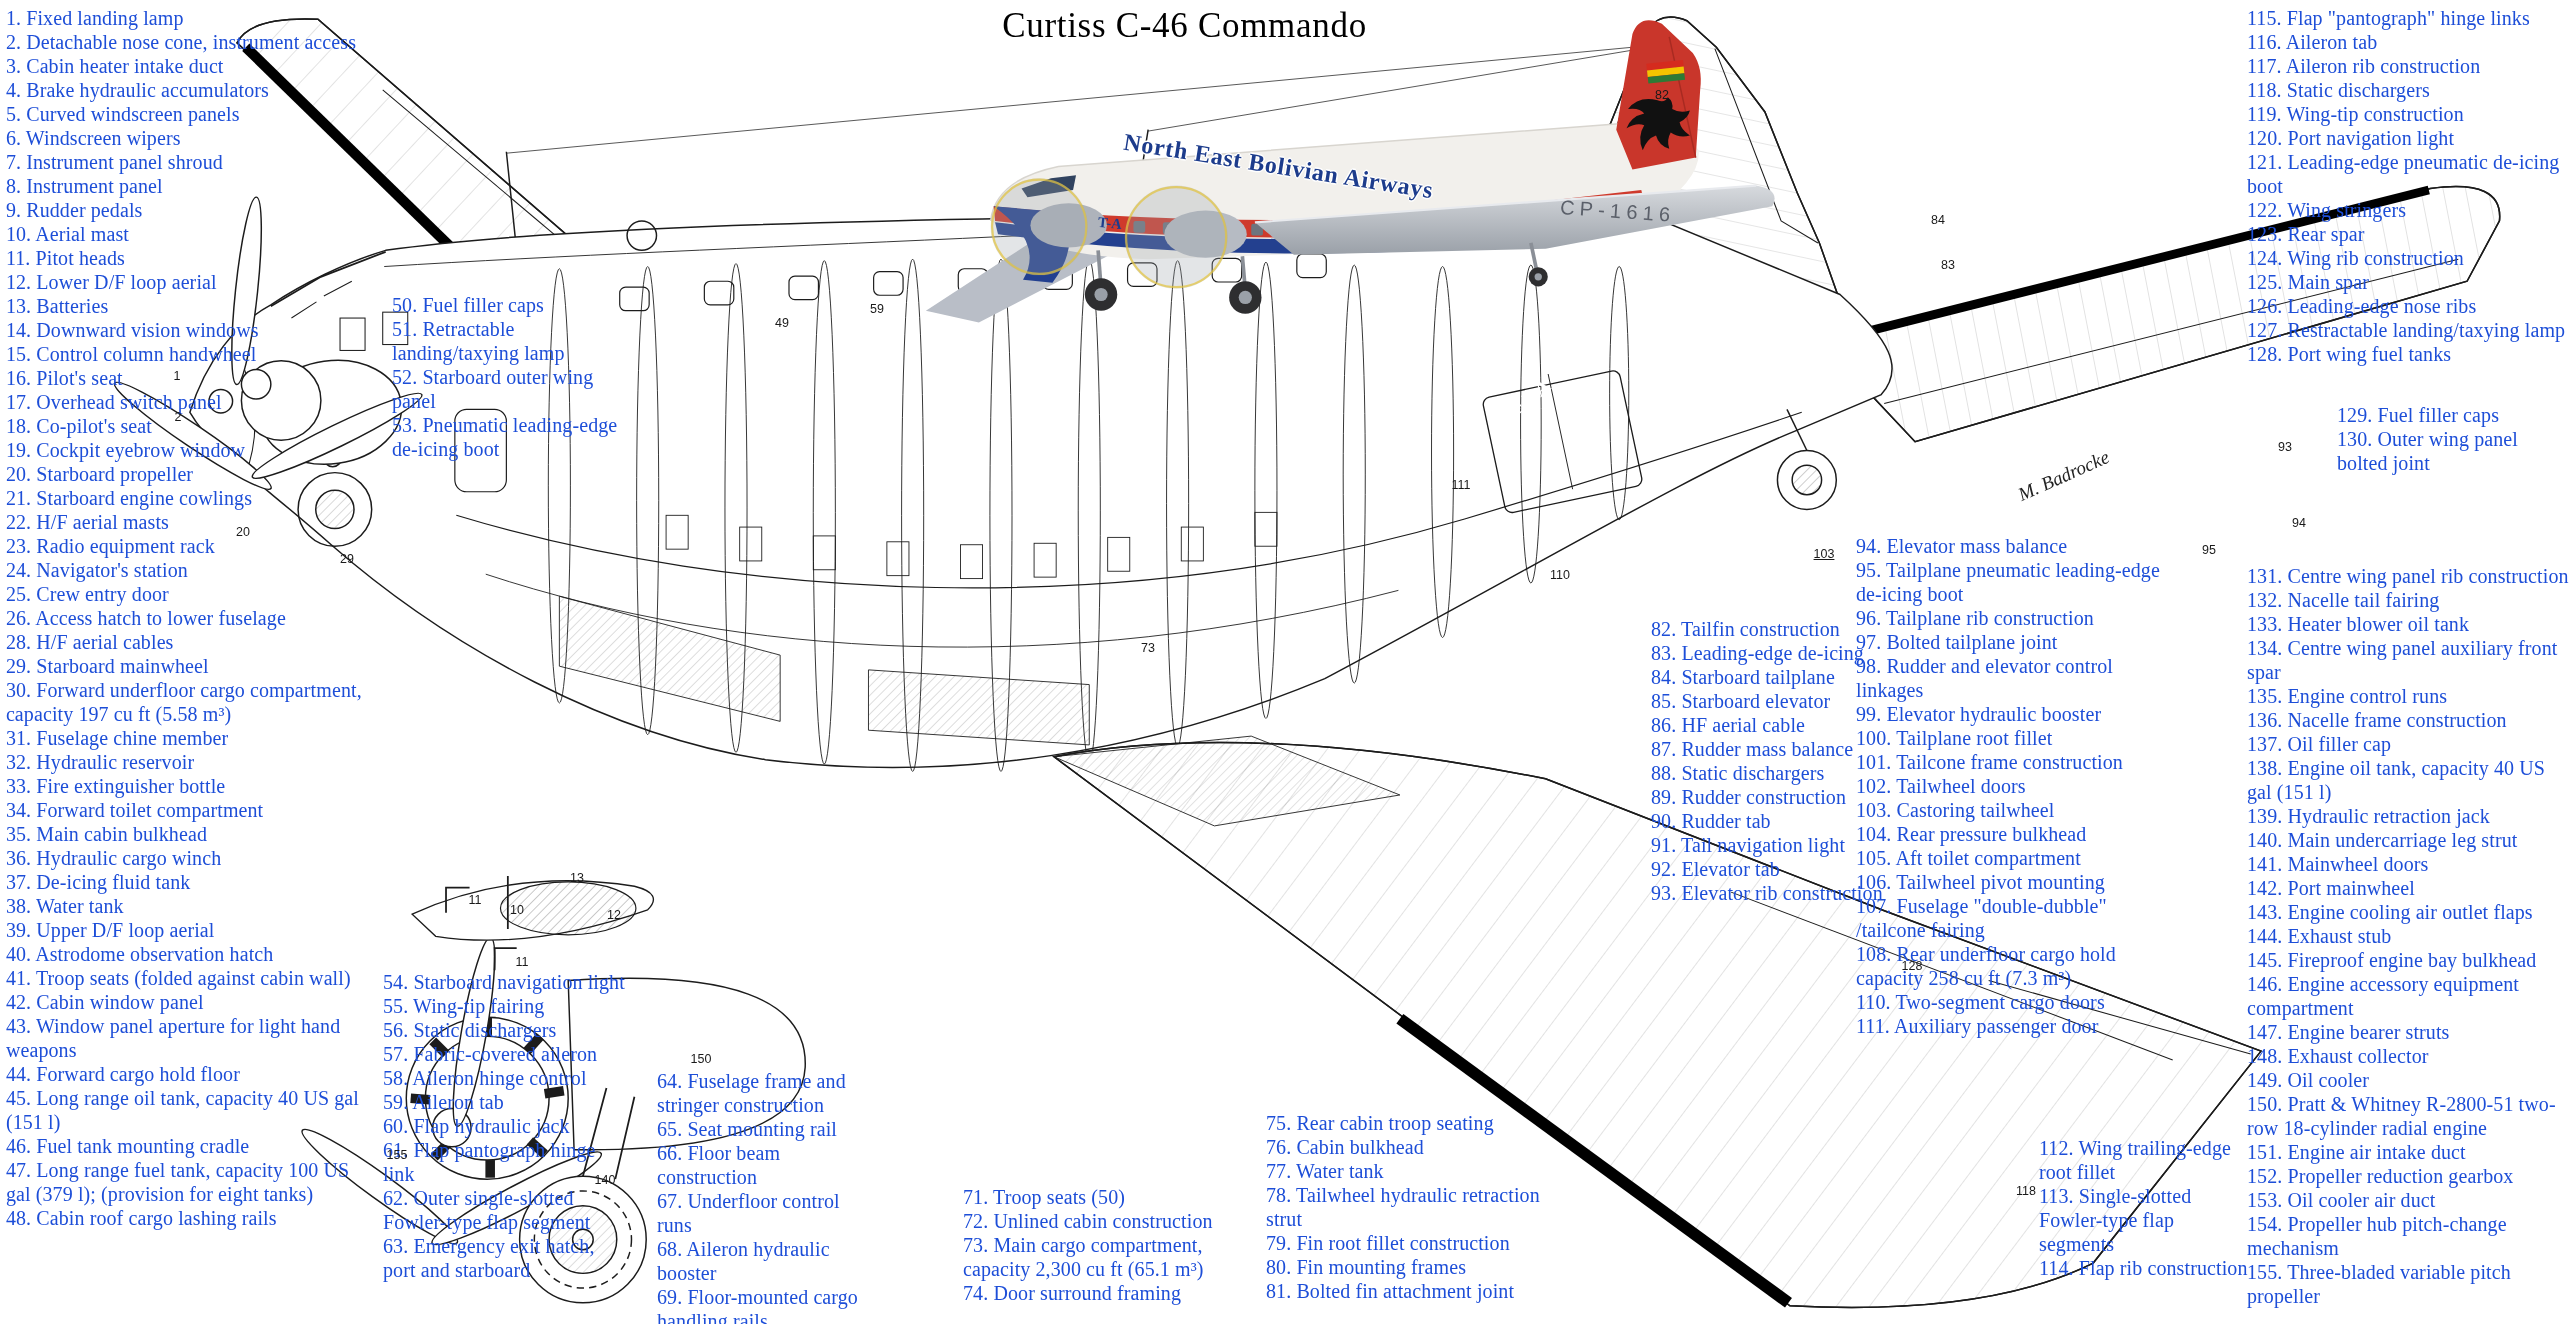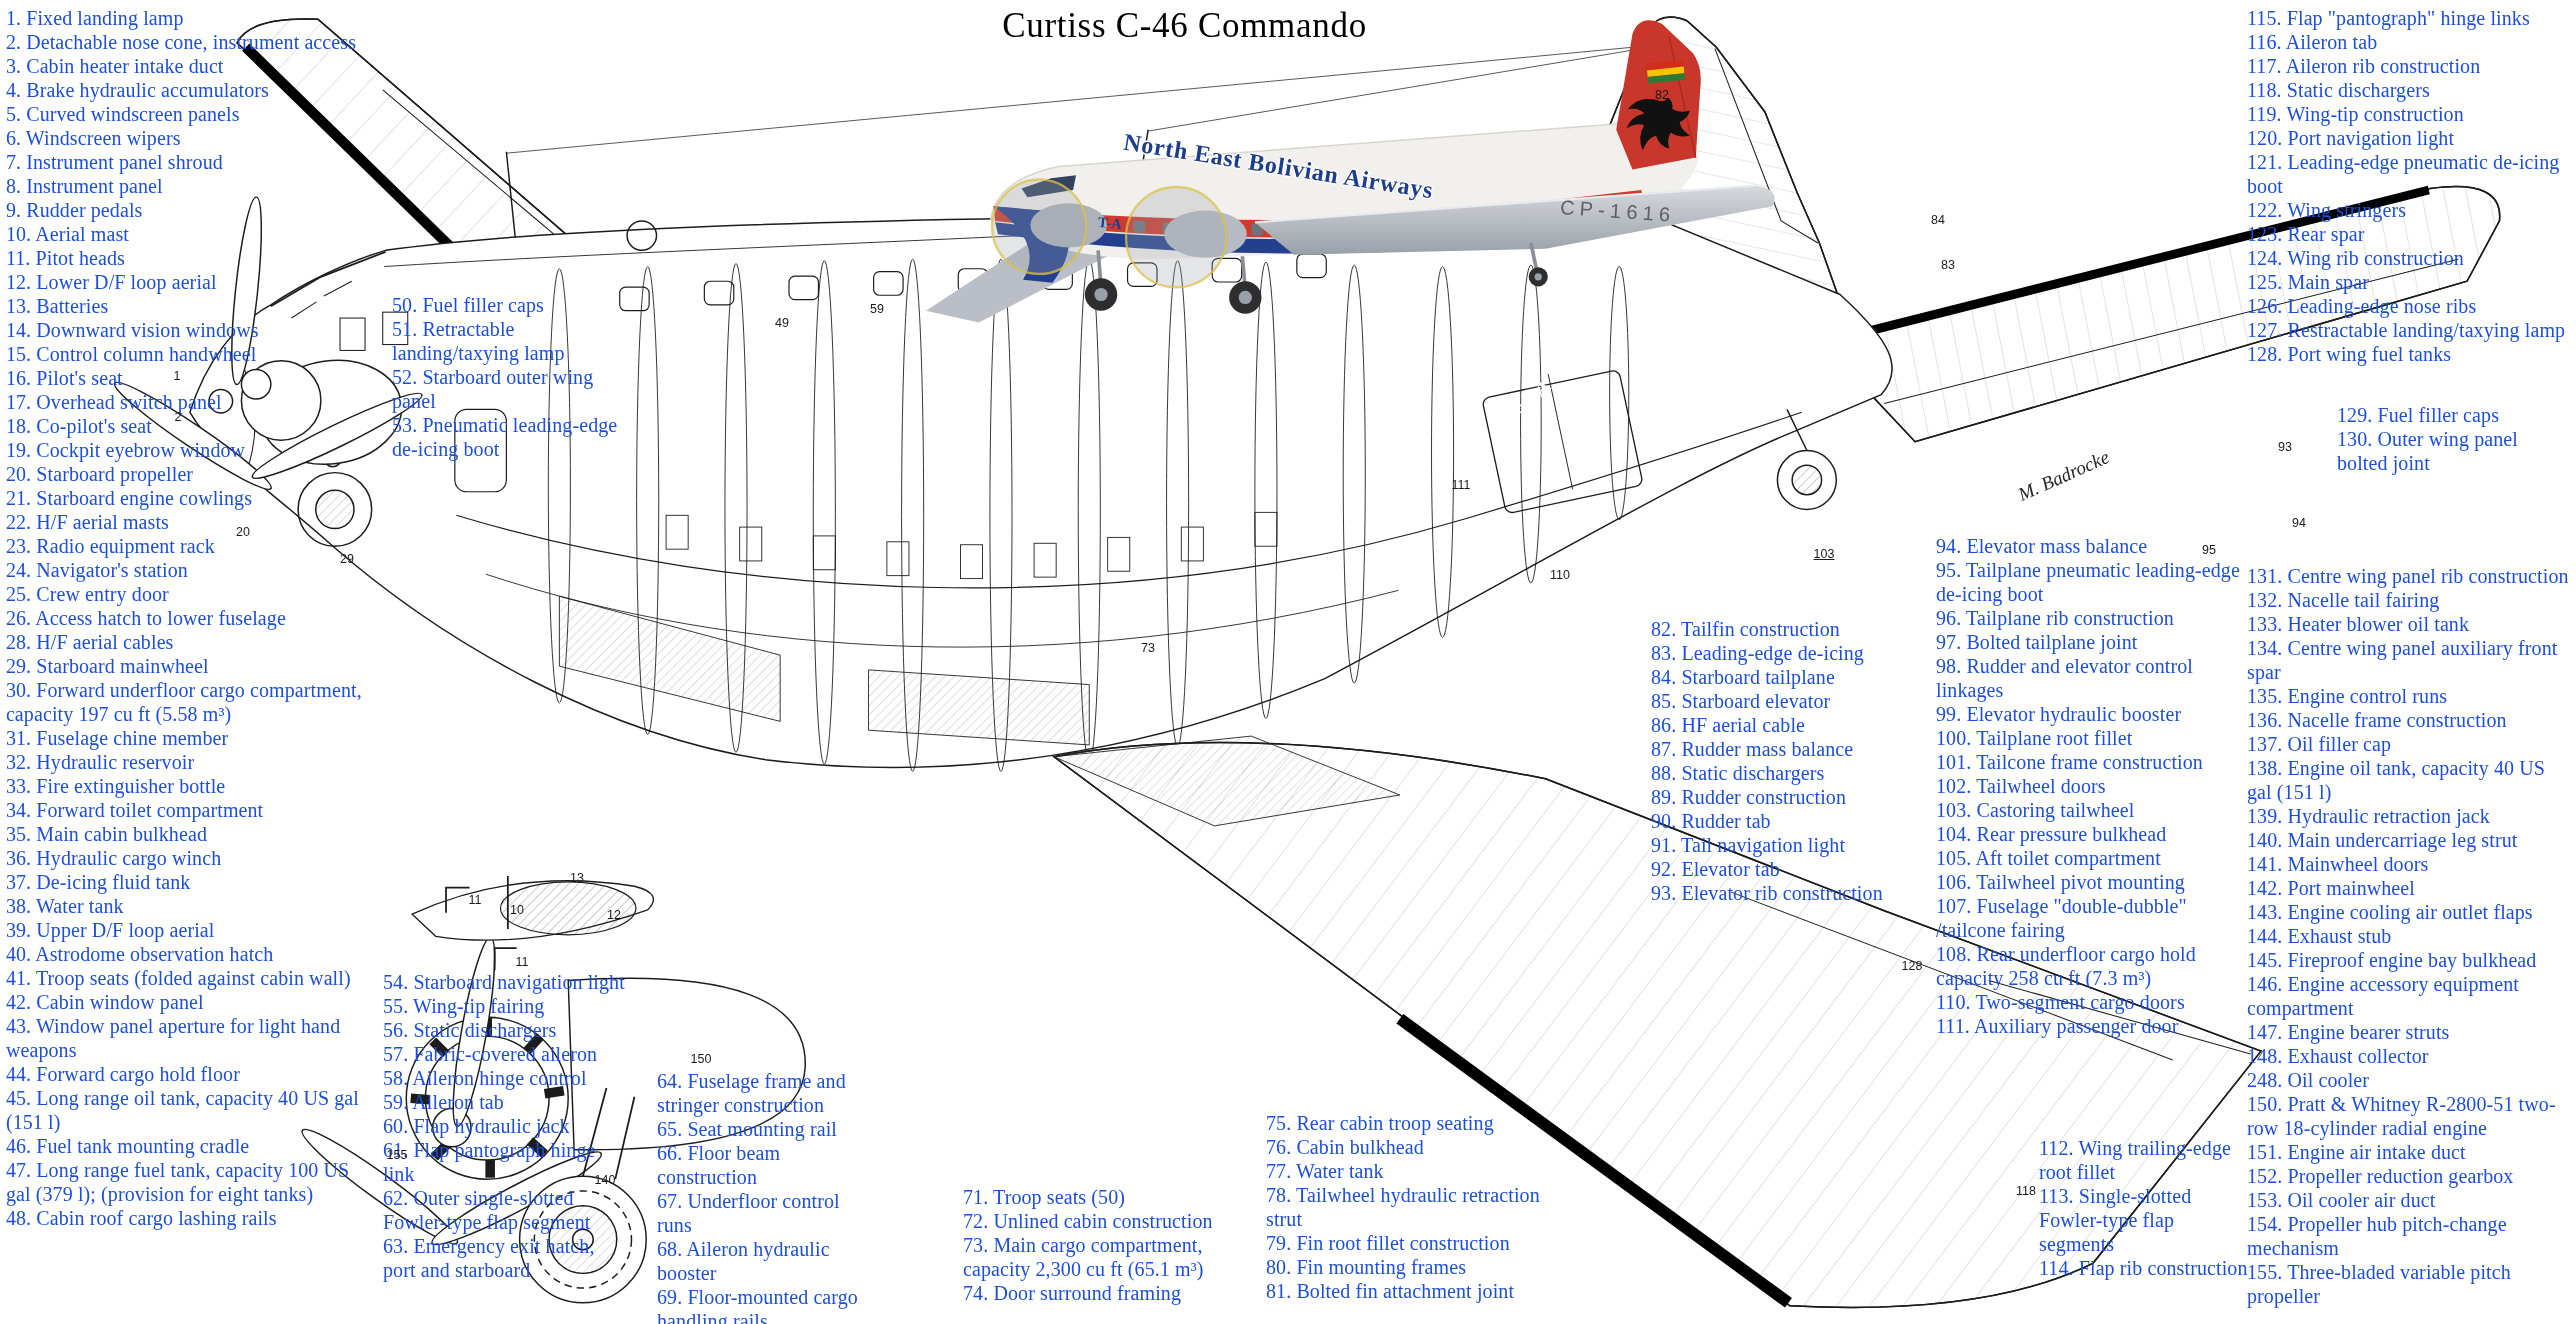--- a/index.html
+++ b/index.html
@@ -44,21 +44,21 @@
     font-style:italic;font-size:19px;color:#222;white-space:nowrap;
   }
   
   .b1 {left:5.9px;    top:5.9px;    width:372px;}
   .b2 {left:392px;  top:293px;  width:230px;}
   .b3 {left:383px;  top:970px; width:243px;}
   .b4 {left:657px;  top:1069px; width:222px;}
   .b5 {left:963px; top:1185px; width:302px;}
   .b6 {left:1266px; top:1111px; width:289px;}
   .b7 {left:1651px; top:617px;  width:298px;}
-  .b8 {left:1936px; top:534px;  width:318px;}
+  .b8 {left:1856px; top:534px;  width:318px;}
   .b9 {left:2039px; top:1136px; width:215px;}
   .b10{left:2247px; top:5.9px;    width:325px;}
   .b10b{left:2337px;top:403px;  width:228px;}
   .b11{left:2247px; top:564px;  width:325px;}
 </style>
 </head>
 <body>
 
 <svg id="cutaway-svg" viewBox="0 0 3500 1800" xmlns="http://www.w3.org/2000/svg">
   <defs>
@@ -459,21 +459,21 @@
     <div class="li">139. Hydraulic retraction jack</div>
     <div class="li">140. Main undercarriage leg strut</div>
     <div class="li">141. Mainwheel doors</div>
     <div class="li">142. Port mainwheel</div>
     <div class="li">143. Engine cooling air outlet flaps</div>
     <div class="li">144. Exhaust stub</div>
     <div class="li">145. Fireproof engine bay bulkhead</div>
     <div class="li">146. Engine accessory equipment compartment</div>
     <div class="li">147. Engine bearer struts</div>
     <div class="li">148. Exhaust collector</div>
-    <div class="li">248. Oil cooler</div>
+    <div class="li">149. Oil cooler</div>
     <div class="li">150. Pratt &amp; Whitney R-2800-51 two-row 18-cylinder radial engine</div>
     <div class="li">151. Engine air intake duct</div>
     <div class="li">152. Propeller reduction gearbox</div>
     <div class="li">153. Oil cooler air duct</div>
     <div class="li">154. Propeller hub pitch-change mechanism</div>
     <div class="li">155. Three-bladed variable pitch propeller</div>
   </div>
 
 <div id="callout-layer">
     <span class="callout" style="left: 177px; top: 368px;">1</span>

